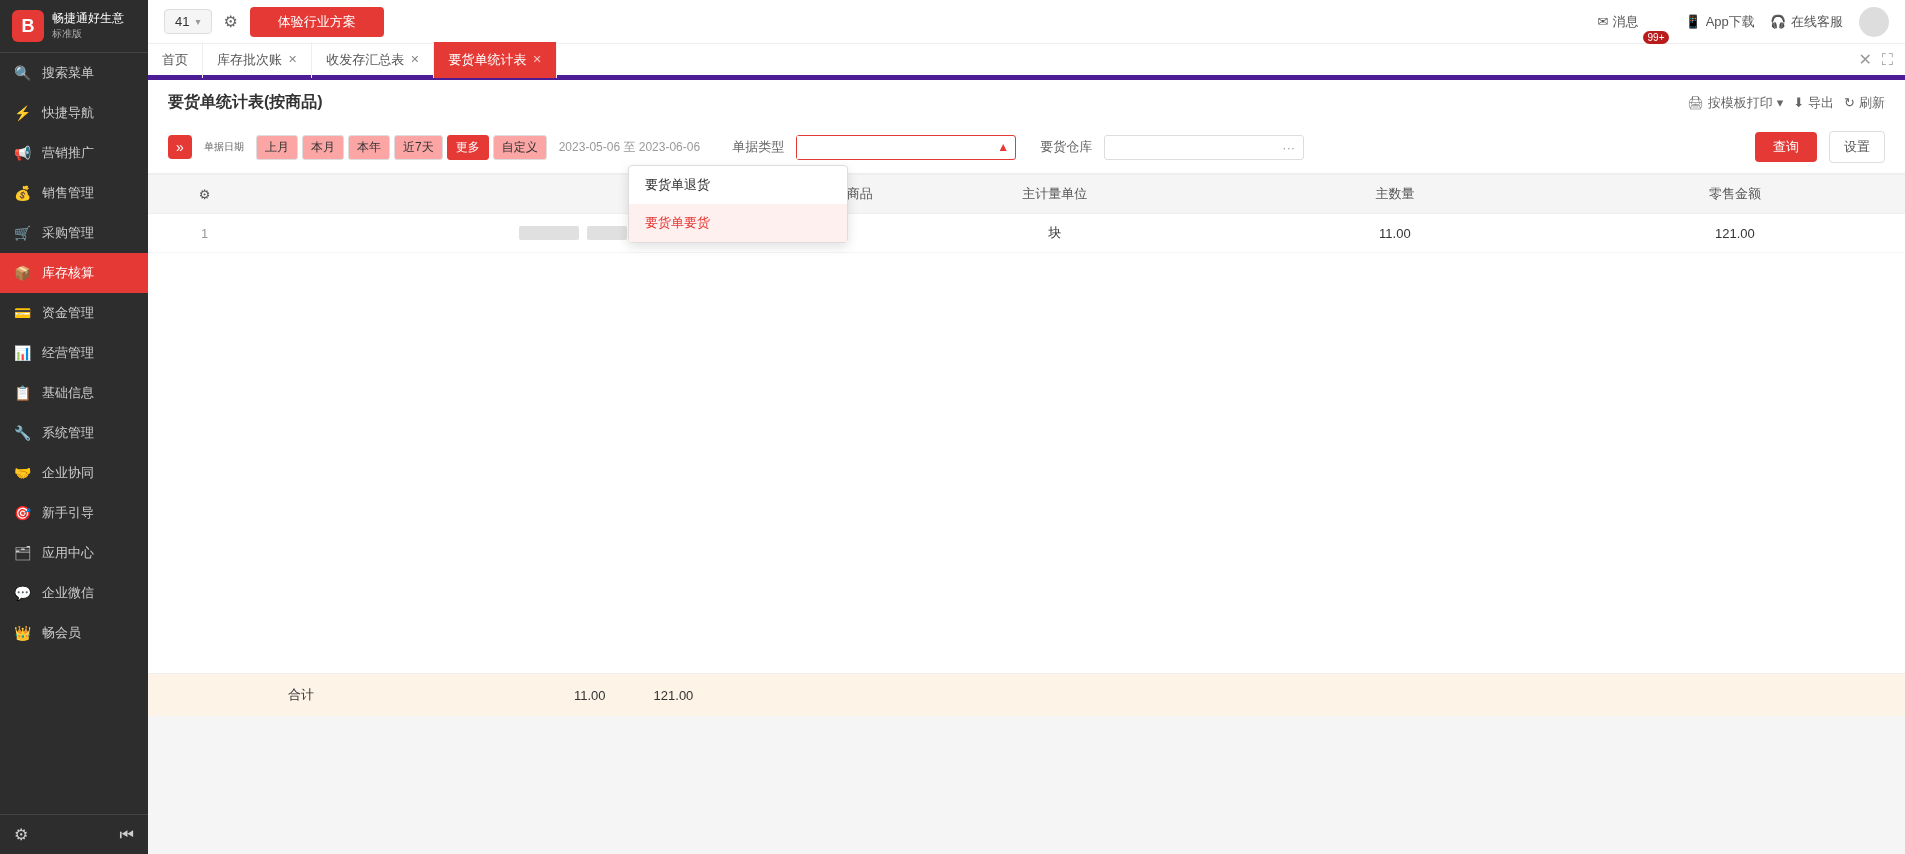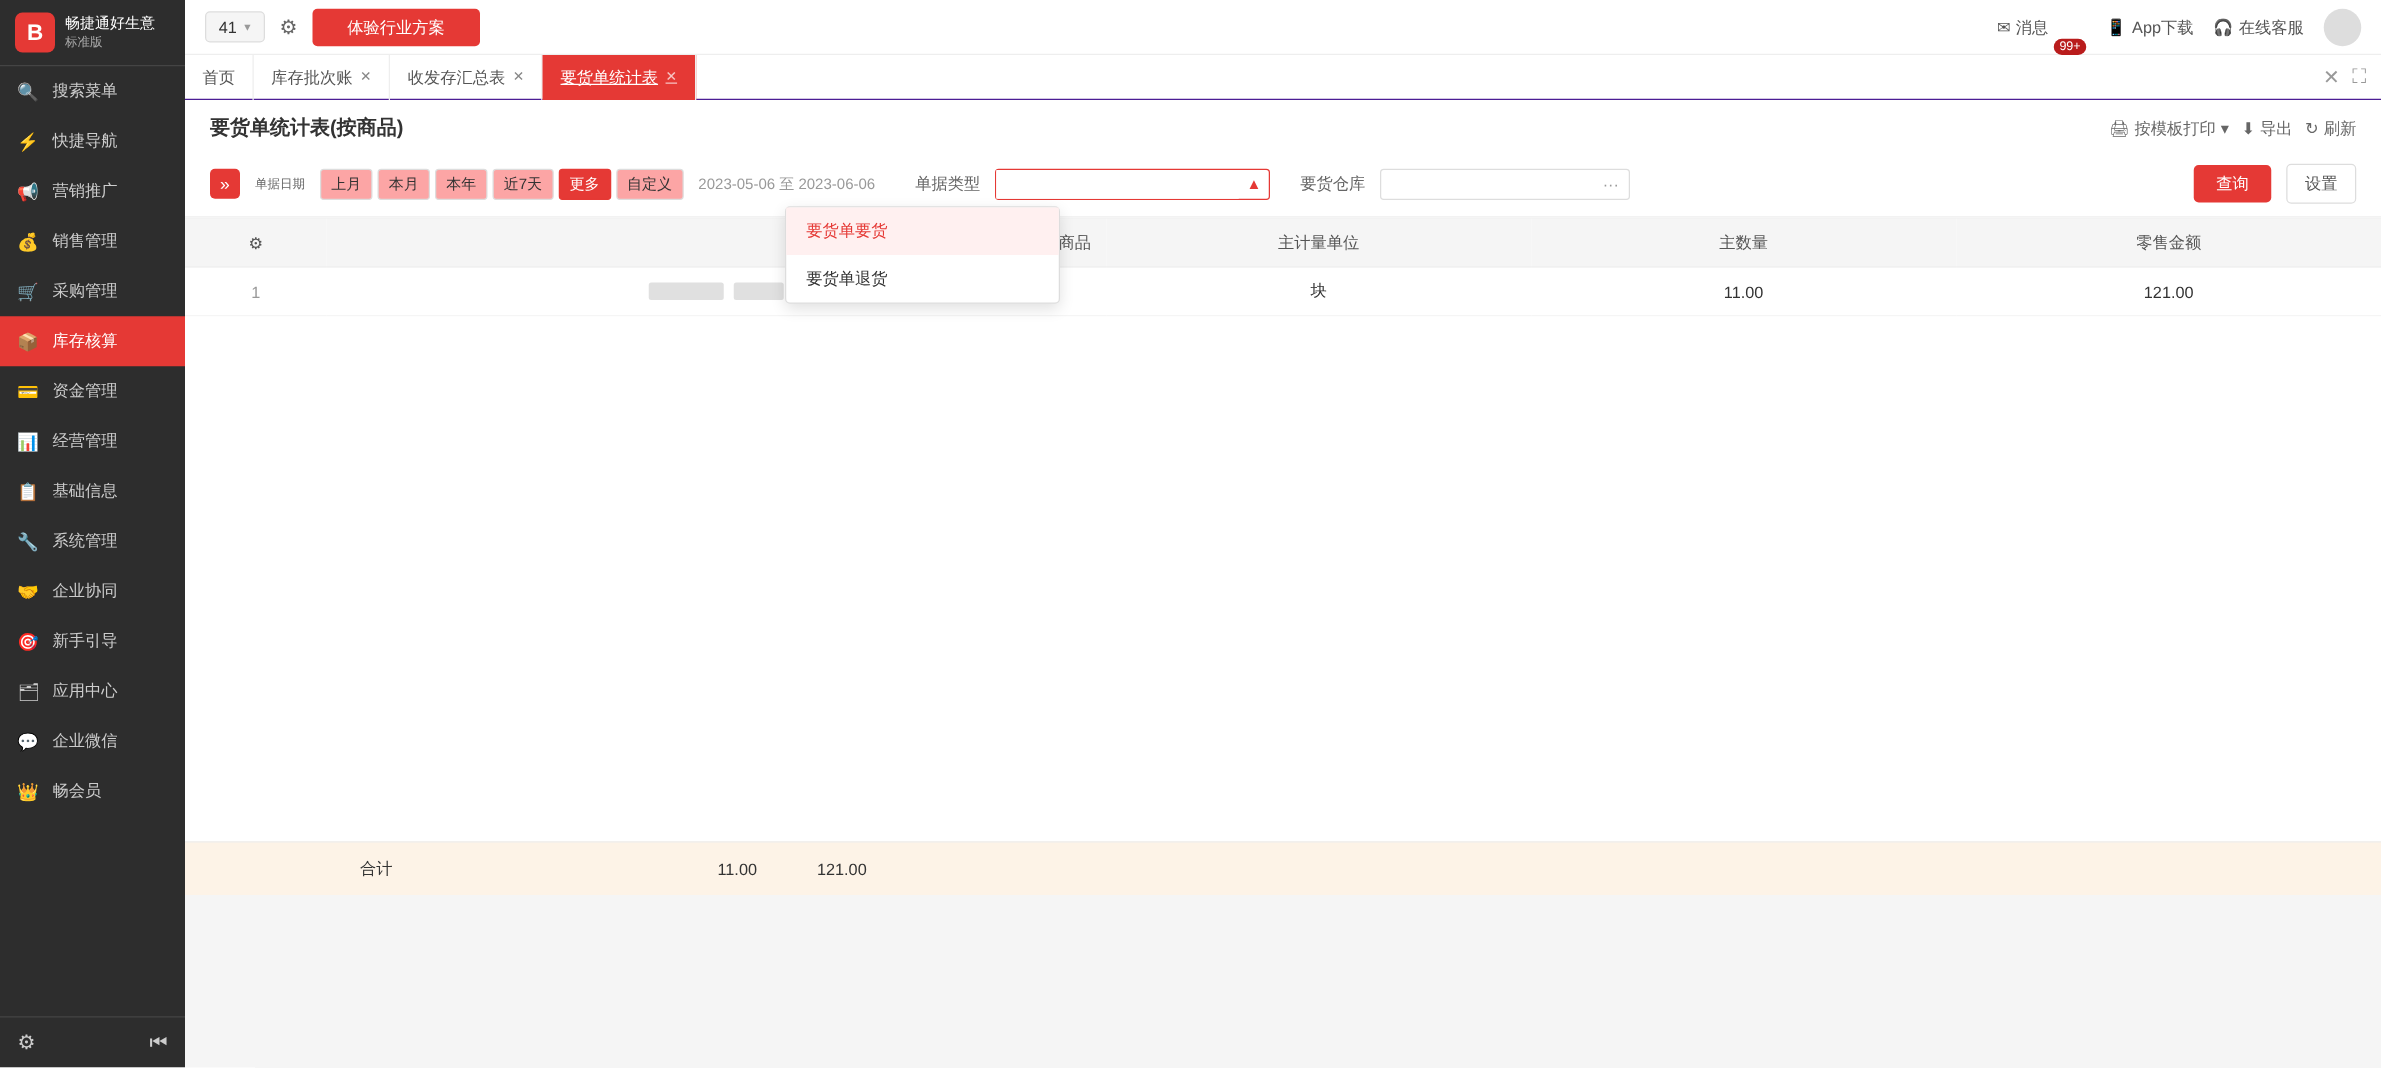--- a/index.html
+++ b/index.html
@@ -100,36 +100,36 @@
     .topbar-right .notif { display: flex; align-items: center; gap: 4px; color: #555; font-size: 13px; cursor: pointer; position: relative; }
     .badge { background: #b91c1c; color: #fff; border-radius: 10px; padding: 1px 5px; font-size: 10px; margin-top: 32px; }
     .topbar-avatar { width: 30px; height: 30px; background: #ddd; border-radius: 15px; }
 
     
     .tabs-bar {
       background: #fff;
       height: 36px;
       display: flex;
       align-items: center;
-      border-bottom: 1px solid #4c1d95;
+      border-bottom: 5px solid #4c1d95;
       padding: 0 0 0 0;
       gap: 0;
     }
     .tab {
       height: 36px;
       display: flex;
       align-items: center;
       padding: 0 14px;
       font-size: 13px;
       color: #555;
       cursor: pointer;
       border-right: 1px solid #eee;
       white-space: nowrap;
     }
-    .tab.active { background: #e53935; color: #fff; text-decoration: underline; }
+    .tab.active { background: #e53935; color: #fff; }
     .tab .close { margin-left: 6px; font-size: 11px; color: inherit; opacity: 0.7; cursor: pointer; }
     .tabs-bar .expand-btns { margin-left: auto; display: flex; align-items: center; gap: 2px; padding-right: 8px; }
     .expand-btn { font-size: 16px; color: #999; cursor: pointer; padding: 0 4px; }
 
     
     .content {
       flex: 1;
       display: flex;
       flex-direction: column;
       background: #fff;
@@ -495,22 +495,22 @@
       <div class="filter-warehouse-wrap">
         <span></span>
         <span class="filter-warehouse-dots">···</span>
       </div>
 
       <button class="btn-query">查询</button>
       <button class="btn-settings-right">设置</button>
 
       <div class="dropdown-menu" id="type-dropdown">
 
-      <div class="dropdown-item selected">要货单要货</div>
-          <div class="dropdown-item">要货单退货</div>
+      <div class="dropdown-item">要货单退货</div>
+          <div class="dropdown-item selected">要货单要货</div>
         </div>
     </div>
 
     <div class="table-wrap">
       <table>
         <thead>
           <tr>
             <th class="th-settings">⚙</th>
             <th class="product-col">商品</th>
             <th class="unit-col">主计量单位</th>

